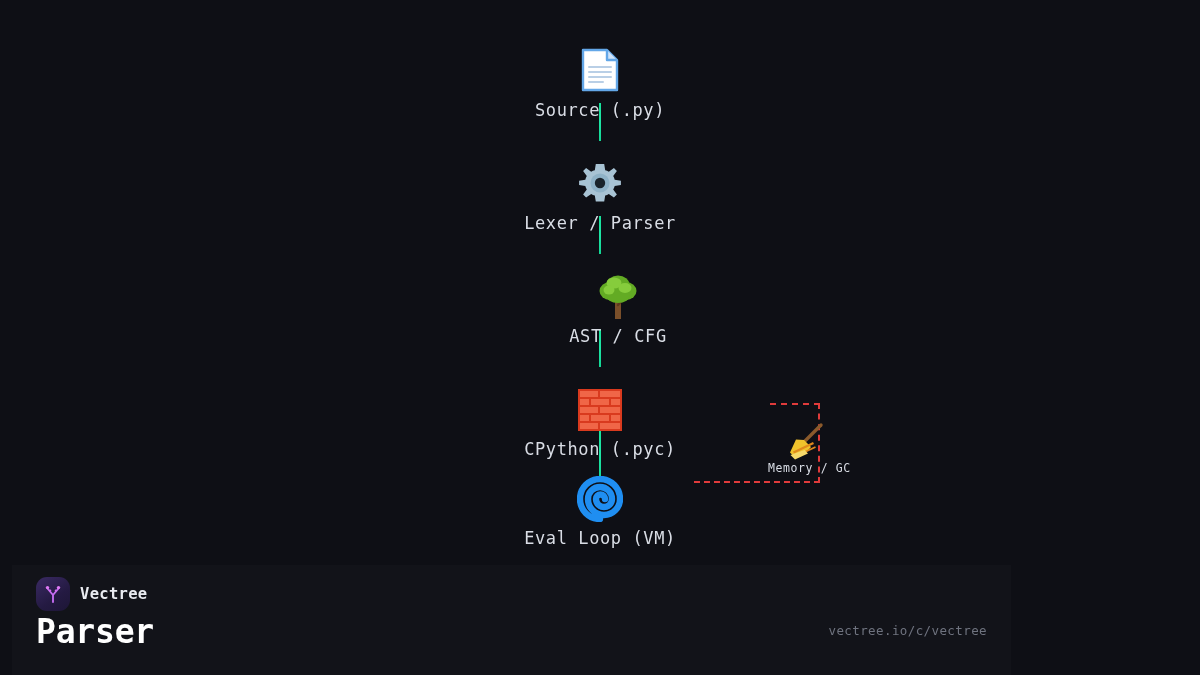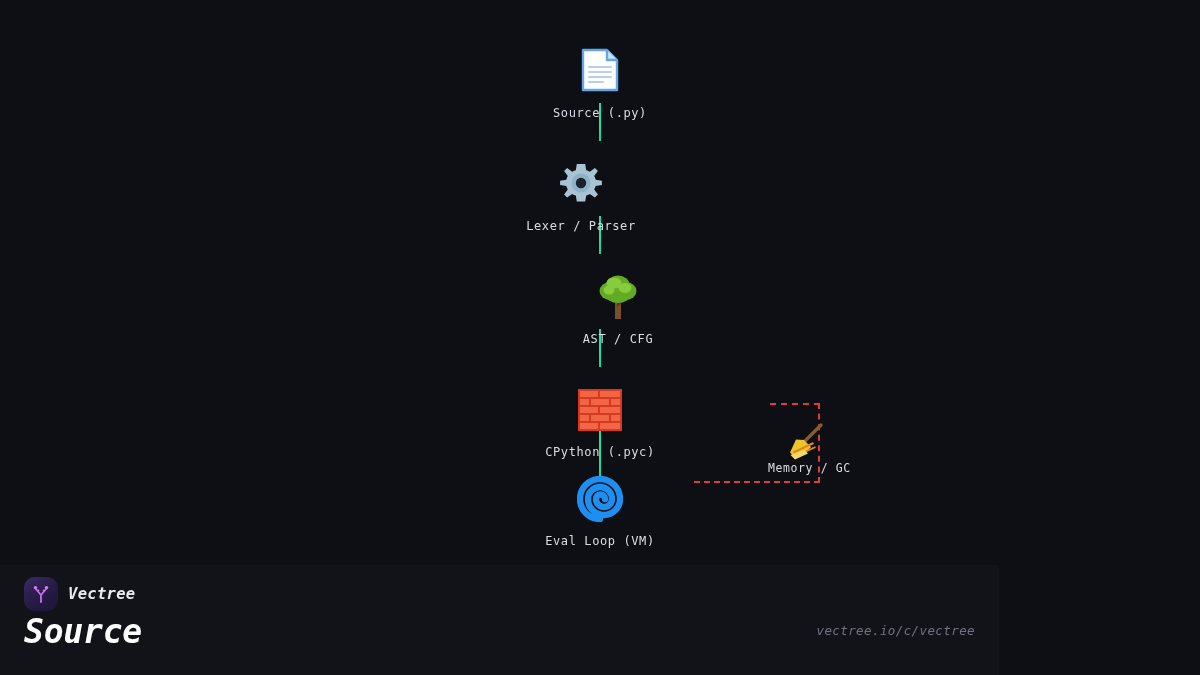--- a/index.html
+++ b/index.html
@@ -45,22 +45,22 @@
     height: 46px;
     display: block;
     font-family: "DejaVu Sans", sans-serif;
     user-select: none;
   }
 
   .node-icon.svg-icon svg { display: block; margin: 0 auto; }
 
   .node-label {
     display: block;
-    margin-top: 12px;
-    font-size: 12px;
+    margin-top: 6px;
+    font-size: 17px;
     letter-spacing: 0.6px;
     color: #d9dde5;
     font-family: "DejaVu Sans Mono", "Liberation Mono", monospace;
     white-space: nowrap;
   }
 
   .connector {
     position: absolute;
     width: 2px;
     background: linear-gradient(180deg, #17e39c 0%, #1fe6a6 50%, #13d694 100%);
@@ -97,26 +97,25 @@
     letter-spacing: 0.6px;
     color: #d9dde5;
     white-space: nowrap;
     font-family: "DejaVu Sans Mono", "Liberation Mono", monospace;
   }
 
   
 
   .footer {
     position: absolute;
-    left: 0;
+    left: 12px;
     bottom: 0;
     width: 999px;
     height: 110px;
     background: #121319;
-    font-style: italic;
   }
 
   .brand-row {
     position: absolute;
     left: 24px;
     top: 12px;
     display: flex;
     align-items: center;
     gap: 10px;
   }
@@ -179,21 +178,21 @@
             <line x1="10" y1="19" x2="32" y2="19"></line>
             <line x1="10" y1="24" x2="32" y2="24"></line>
             <line x1="10" y1="29" x2="32" y2="29"></line>
             <line x1="10" y1="34" x2="24" y2="34"></line>
           </g>
         </svg>
       </span>
       <span class="node-label">Source (.py)</span>
     </div>
 
-    <div class="node" style="left:581px; top:161px;">
+    <div class="node" style="left:600px; top:161px;">
       <span class="node-icon svg-icon">
         <svg width="44" height="44" viewBox="0 0 44 44" aria-hidden="true">
           <g fill="#a8c3d4">
             <path d="M22 3 l4.2 0 1 6.2 a13.4 13.4 0 0 1 3.6 1.5 l5.1-3.7 3 3 -3.7 5.1 a13.4 13.4 0 0 1 1.5 3.6 l6.2 1 0 4.2 -6.2 1 a13.4 13.4 0 0 1 -1.5 3.6 l3.7 5.1 -3 3 -5.1-3.7 a13.4 13.4 0 0 1 -3.6 1.5 l-1 6.2 -4.2 0 -4.2 0 -1-6.2 a13.4 13.4 0 0 1 -3.6-1.5 l-5.1 3.7 -3-3 3.7-5.1 a13.4 13.4 0 0 1 -1.5-3.6 l-6.2-1 0-4.2 6.2-1 a13.4 13.4 0 0 1 1.5-3.6 l-3.7-5.1 3-3 5.1 3.7 a13.4 13.4 0 0 1 3.6-1.5 l1-6.2 Z"></path>
           </g>
           <circle cx="22" cy="22" r="9.5" fill="#8fb2c7"></circle>
           <circle cx="22" cy="22" r="5.2" fill="#1a232b"></circle>
         </svg>
       </span>
       <span class="node-label">Lexer / Parser</span>
@@ -279,18 +278,18 @@
           <path d="M11 19 L11 12 L5.5 5.5 M11 12 L16.5 5.5" fill="none" stroke="#c46cf0" stroke-width="1.9" stroke-linecap="round" stroke-linejoin="round"></path>
           <circle cx="5.5" cy="4.6" r="1.7" fill="#e07af5"></circle>
           <circle cx="16.5" cy="4.6" r="1.7" fill="#e07af5"></circle>
           <circle cx="8.2" cy="7.6" r="1.1" fill="#d46bf0"></circle>
           <circle cx="13.8" cy="7.6" r="1.1" fill="#d46bf0"></circle>
         </svg>
       </span>
       <span class="brand-name">Vectree</span>
     </div>
 
-    <div class="page-title">Source</div>
+    <div class="page-title">Parser</div>
 
     <div class="footer-url">vectree.io/c/vectree</div>
   </div>
 
 </div>
 
 </body></html>

